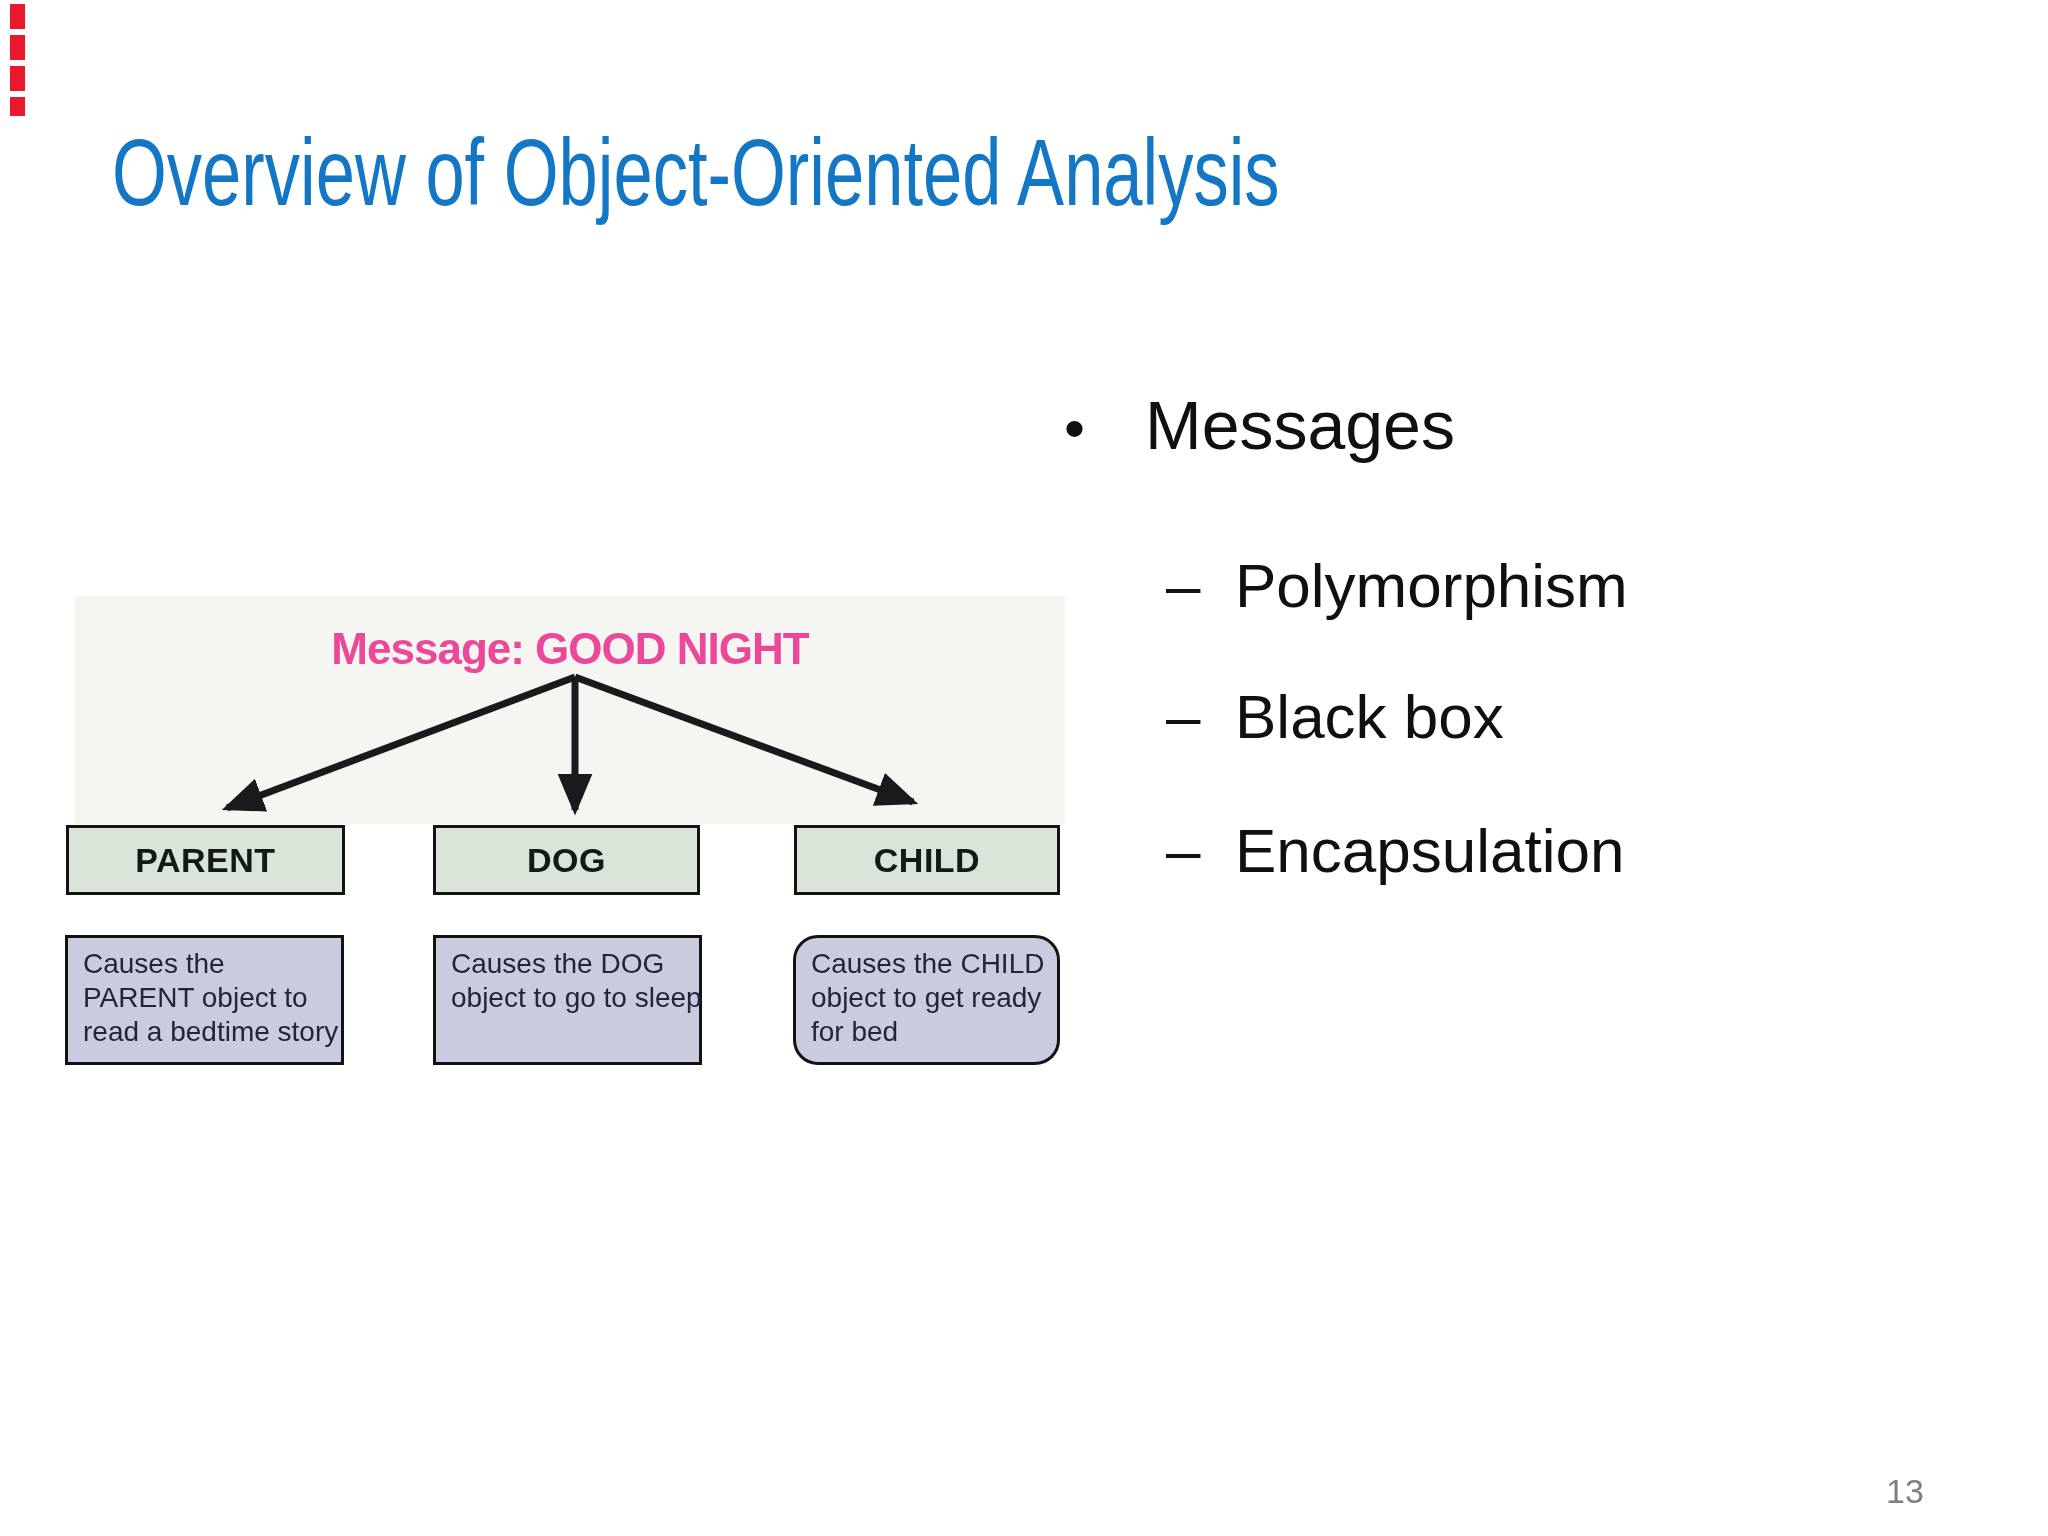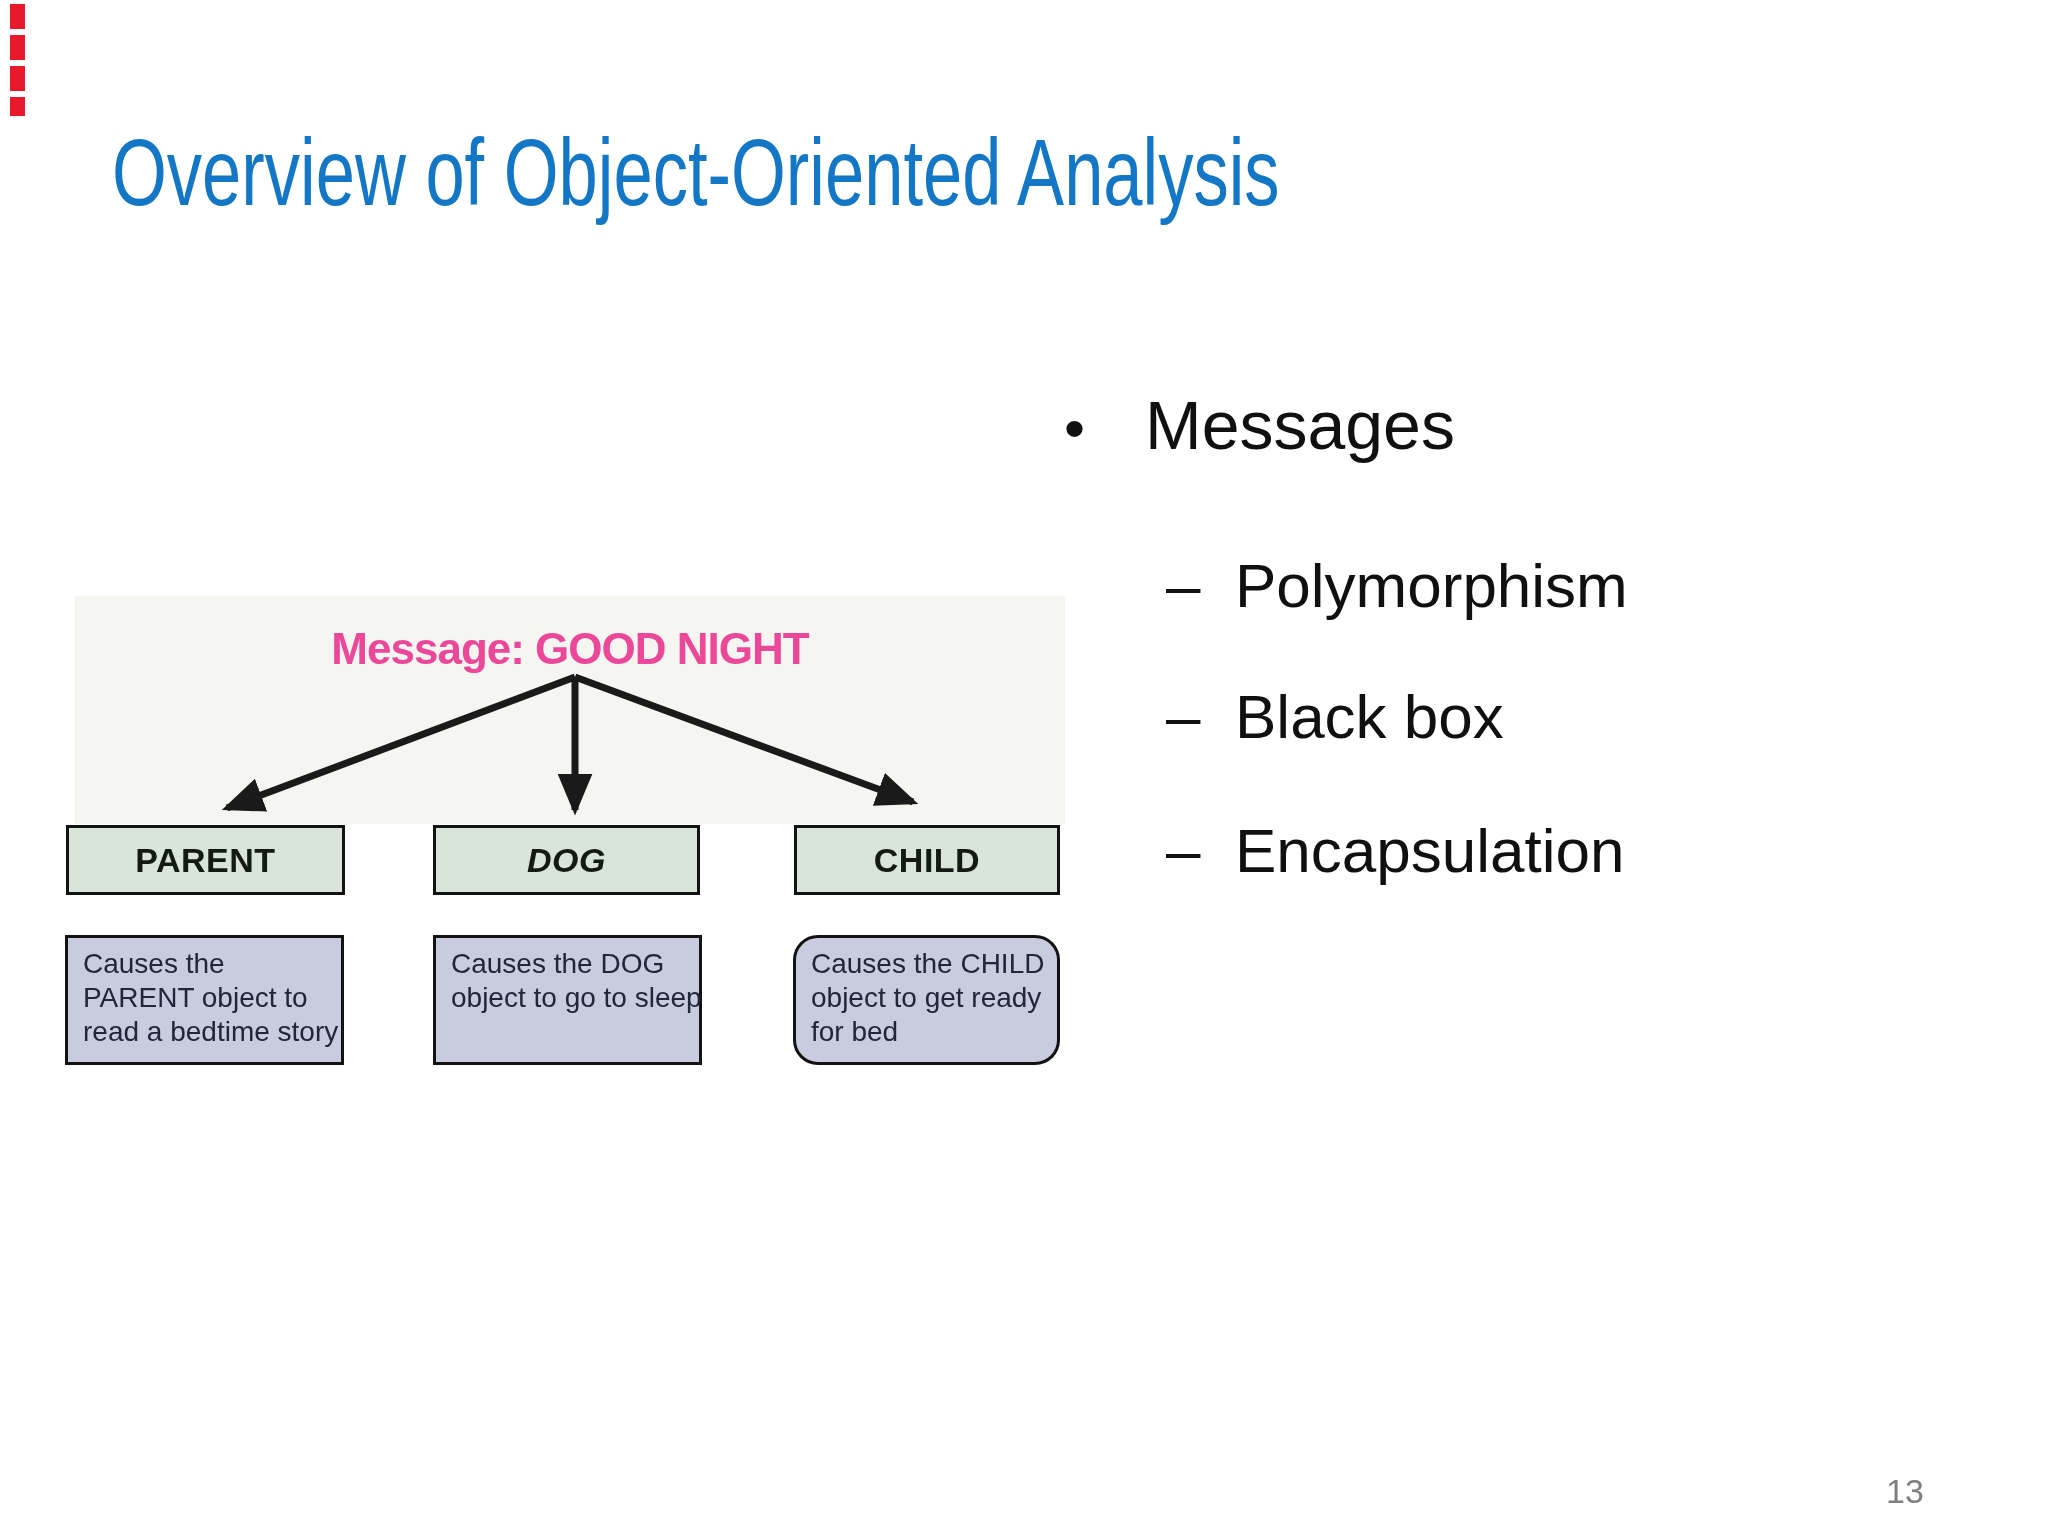--- a/index.html
+++ b/index.html
@@ -72,21 +72,21 @@
   .class-box {
     position: absolute; top: 825px; height: 70px;
     background: var(--class-box-fill, #d9e5d8);
     border: 3px solid #131313;
     box-sizing: border-box;
     display: flex; align-items: center; justify-content: center;
     font-weight: bold; font-size: 34px; color: #131a13;
     letter-spacing: 0.5px;
   }
   .class-parent { left: 66px;  width: 279px; }
-  .class-dog    { left: 433px; width: 267px; font-style: italic; }
+  .class-dog    { left: 433px; width: 267px; }
   .class-child  { left: 794px; width: 266px; }
 
   .desc-box {
     position: absolute; top: 935px; height: 130px;
     background: var(--desc-box-fill, #c9cbdf);
     border: 3px solid #131313;
     box-sizing: border-box;
     padding: 9px 0 0 15px;
     font-size: 28px; line-height: 1.22; color: #21263a;
   }

